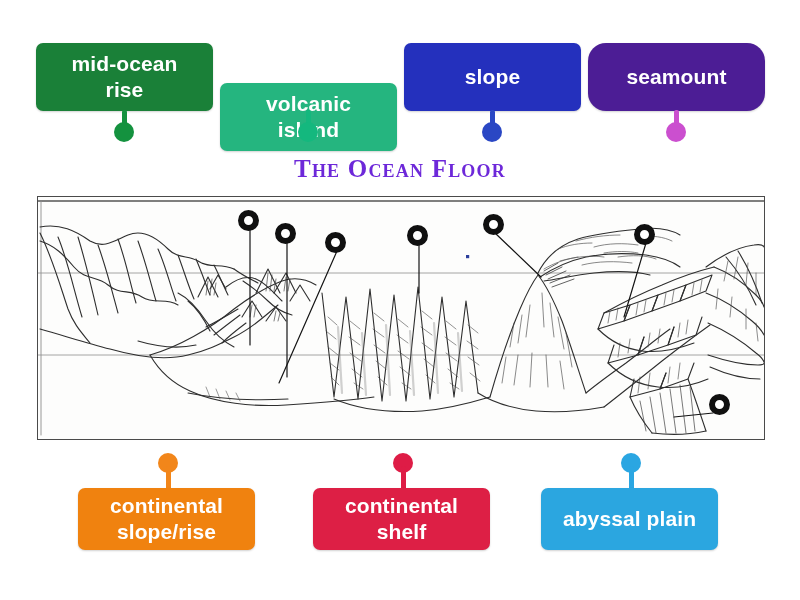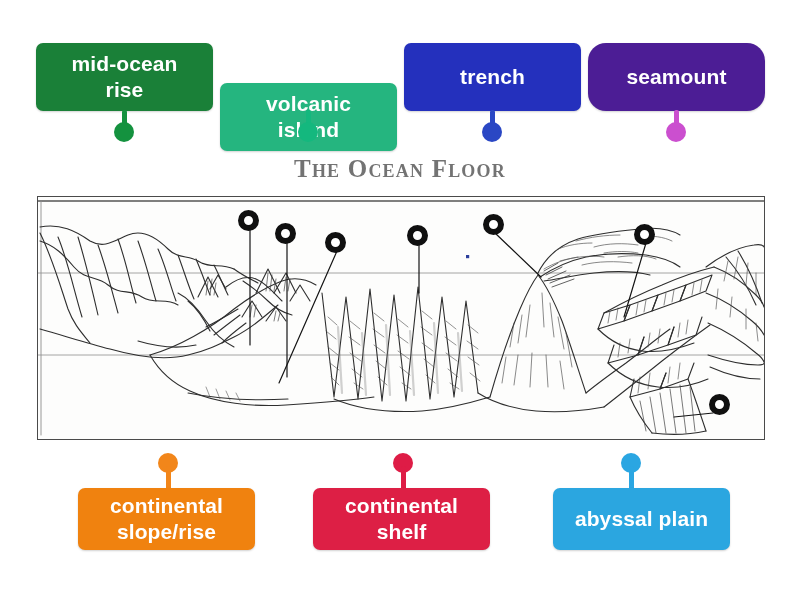--- a/index.html
+++ b/index.html
@@ -40,21 +40,21 @@
   
   #title{
     position:absolute;
     left:0;top:155px;width:800px;
     text-align:center;
     font-family:"Liberation Serif", serif;
     font-variant:small-caps;
     font-weight:bold;
     font-size:25px;
     letter-spacing:1.2px;
-    color:#737373;
+    color:#6d28d9;
   }
 
   
   #board{
     position:absolute;
     left:37px;top:196px;
     width:726px;height:242px;
     background:#fdfdfc;
     border:1.5px solid #4a4a4a;
     overflow:hidden;
@@ -85,21 +85,21 @@
   <div class="knob" style="left:114px;top:122px;background:#14923f;"></div>
 
   <div class="chip" id="chip-t1" style="left: 220px; top: 43px; width: 177px; height: 68px; background: rgb(37, 181, 127); margin-top: 40px;">
     <span class="txt">volcanic
 island</span>
   </div>
   <div class="stem" style="left:306px;top:110px;height:20px;background:#14b87e;"></div>
   <div class="knob" style="left:298px;top:122px;background:#14b87e;"></div>
 
   <div class="chip" id="chip-t2" style="left: 404px; top: 43px; width: 177px; height: 68px; background: rgb(36, 48, 189);">
-    <span class="txt">trench</span>
+    <span class="txt">slope</span>
   </div>
   <div class="stem" style="left:490px;top:110px;height:20px;background:#2a47c4;"></div>
   <div class="knob" style="left:482px;top:122px;background:#2a47c4;"></div>
 
   <div class="chip" id="chip-t3" style="left: 588px; top: 43px; width: 177px; height: 68px; background: #4c1d95; border-radius: 18px;">
     <span class="txt">seamount</span>
   </div>
   <div class="stem" style="left:674px;top:110px;height:20px;background:#cb4fcf;"></div>
   <div class="knob" style="left:666px;top:122px;background:#cb4fcf;"></div>
 
@@ -296,17 +296,17 @@
 
   <div class="knob" style="left:393px;top:453px;background:#de1c46;"></div>
   <div class="stem" style="left:401px;top:466px;height:24px;background:#de1c46;"></div>
   <div class="chip" id="chip-b1" style="left: 313px; top: 488px; width: 177px; height: 62px; background: rgb(221, 31, 69);">
     <span class="txt">continental
 shelf</span>
   </div>
 
   <div class="knob" style="left:621px;top:453px;background:#2aa6e2;"></div>
   <div class="stem" style="left:629px;top:466px;height:24px;background:#2aa6e2;"></div>
-  <div class="chip" id="chip-b2" style="left: 541px; top: 488px; width: 177px; height: 62px; background: rgb(43, 166, 224); margin-left: 12px;">
+  <div class="chip" id="chip-b2" style="left: 541px; top: 488px; width: 177px; height: 62px; background: rgb(43, 166, 224);">
     <span class="txt">abyssal plain</span>
   </div>
 
 </div>
 
 </body></html>

